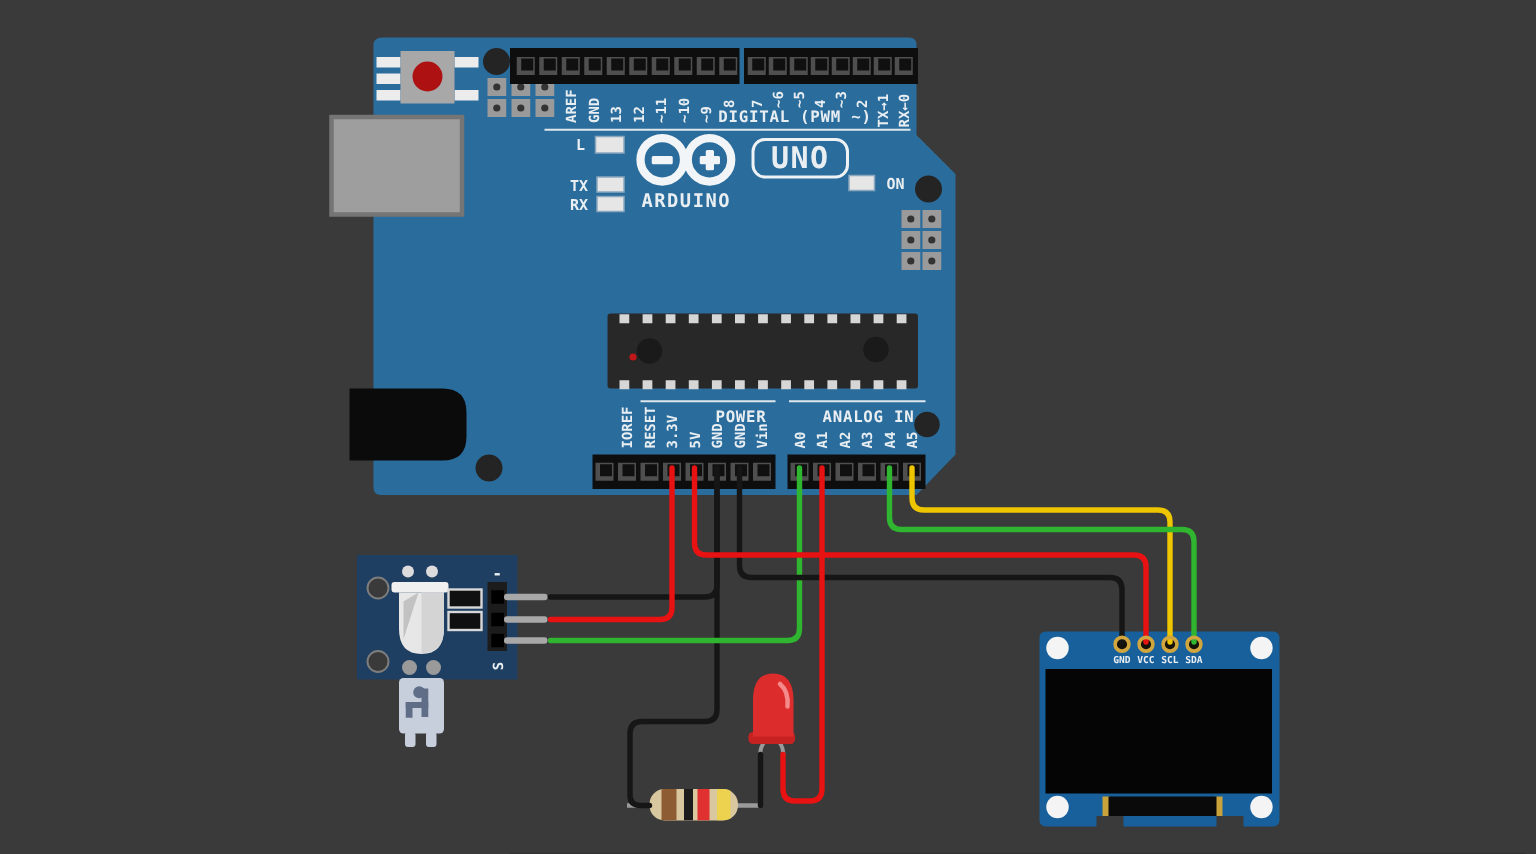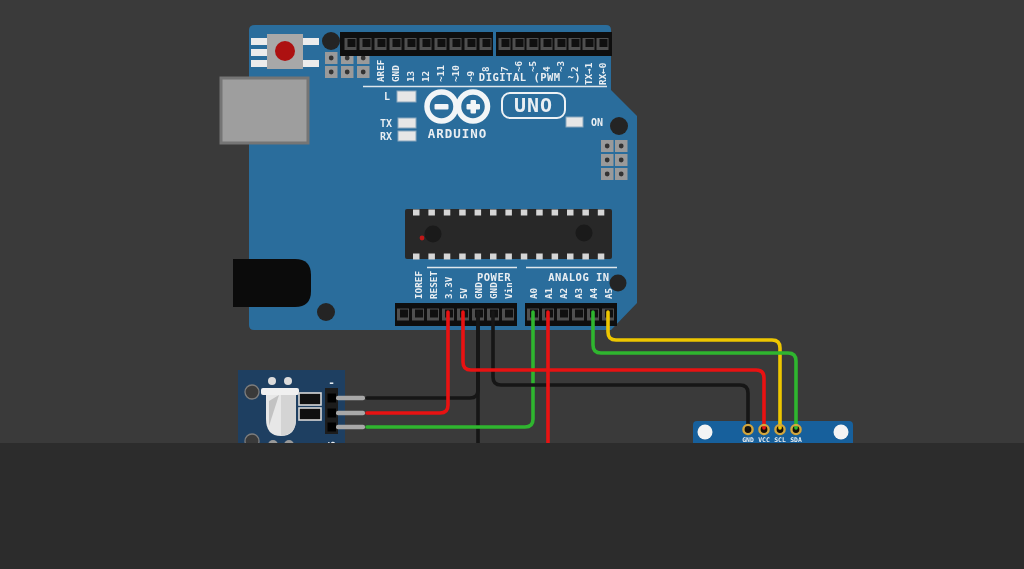--- a/index.html
+++ b/index.html
@@ -1,16 +1,16 @@
 <!DOCTYPE html>
 <html><head>
 <meta charset="utf-8">
 <style>
   html,body{margin:0;padding:0;background:#2c2c2c;}
-  #stage{width:1024px;height:443px;position:relative;overflow:hidden;}
+  #stage{width:1024px;height:569px;position:relative;overflow:hidden;}
   svg{display:block;}
   text{font-family:"DejaVu Sans Mono","Liberation Mono",monospace;font-weight:bold;fill:#e9eef2;}
   .pinlbl{font-size:9.3px;}
   .cap{font-size:10.5px;letter-spacing:0.5px;}
   .brand{font-size:12.5px;letter-spacing:1px;}
   .uno{font-size:20px;letter-spacing:1px;}
   .ledlbl{font-size:10px;}
   .oledlbl{font-size:6.4px;}
   .senslbl{font-size:11px;}
   .wire{fill:none;stroke-width:3.6;stroke-linecap:round;}

